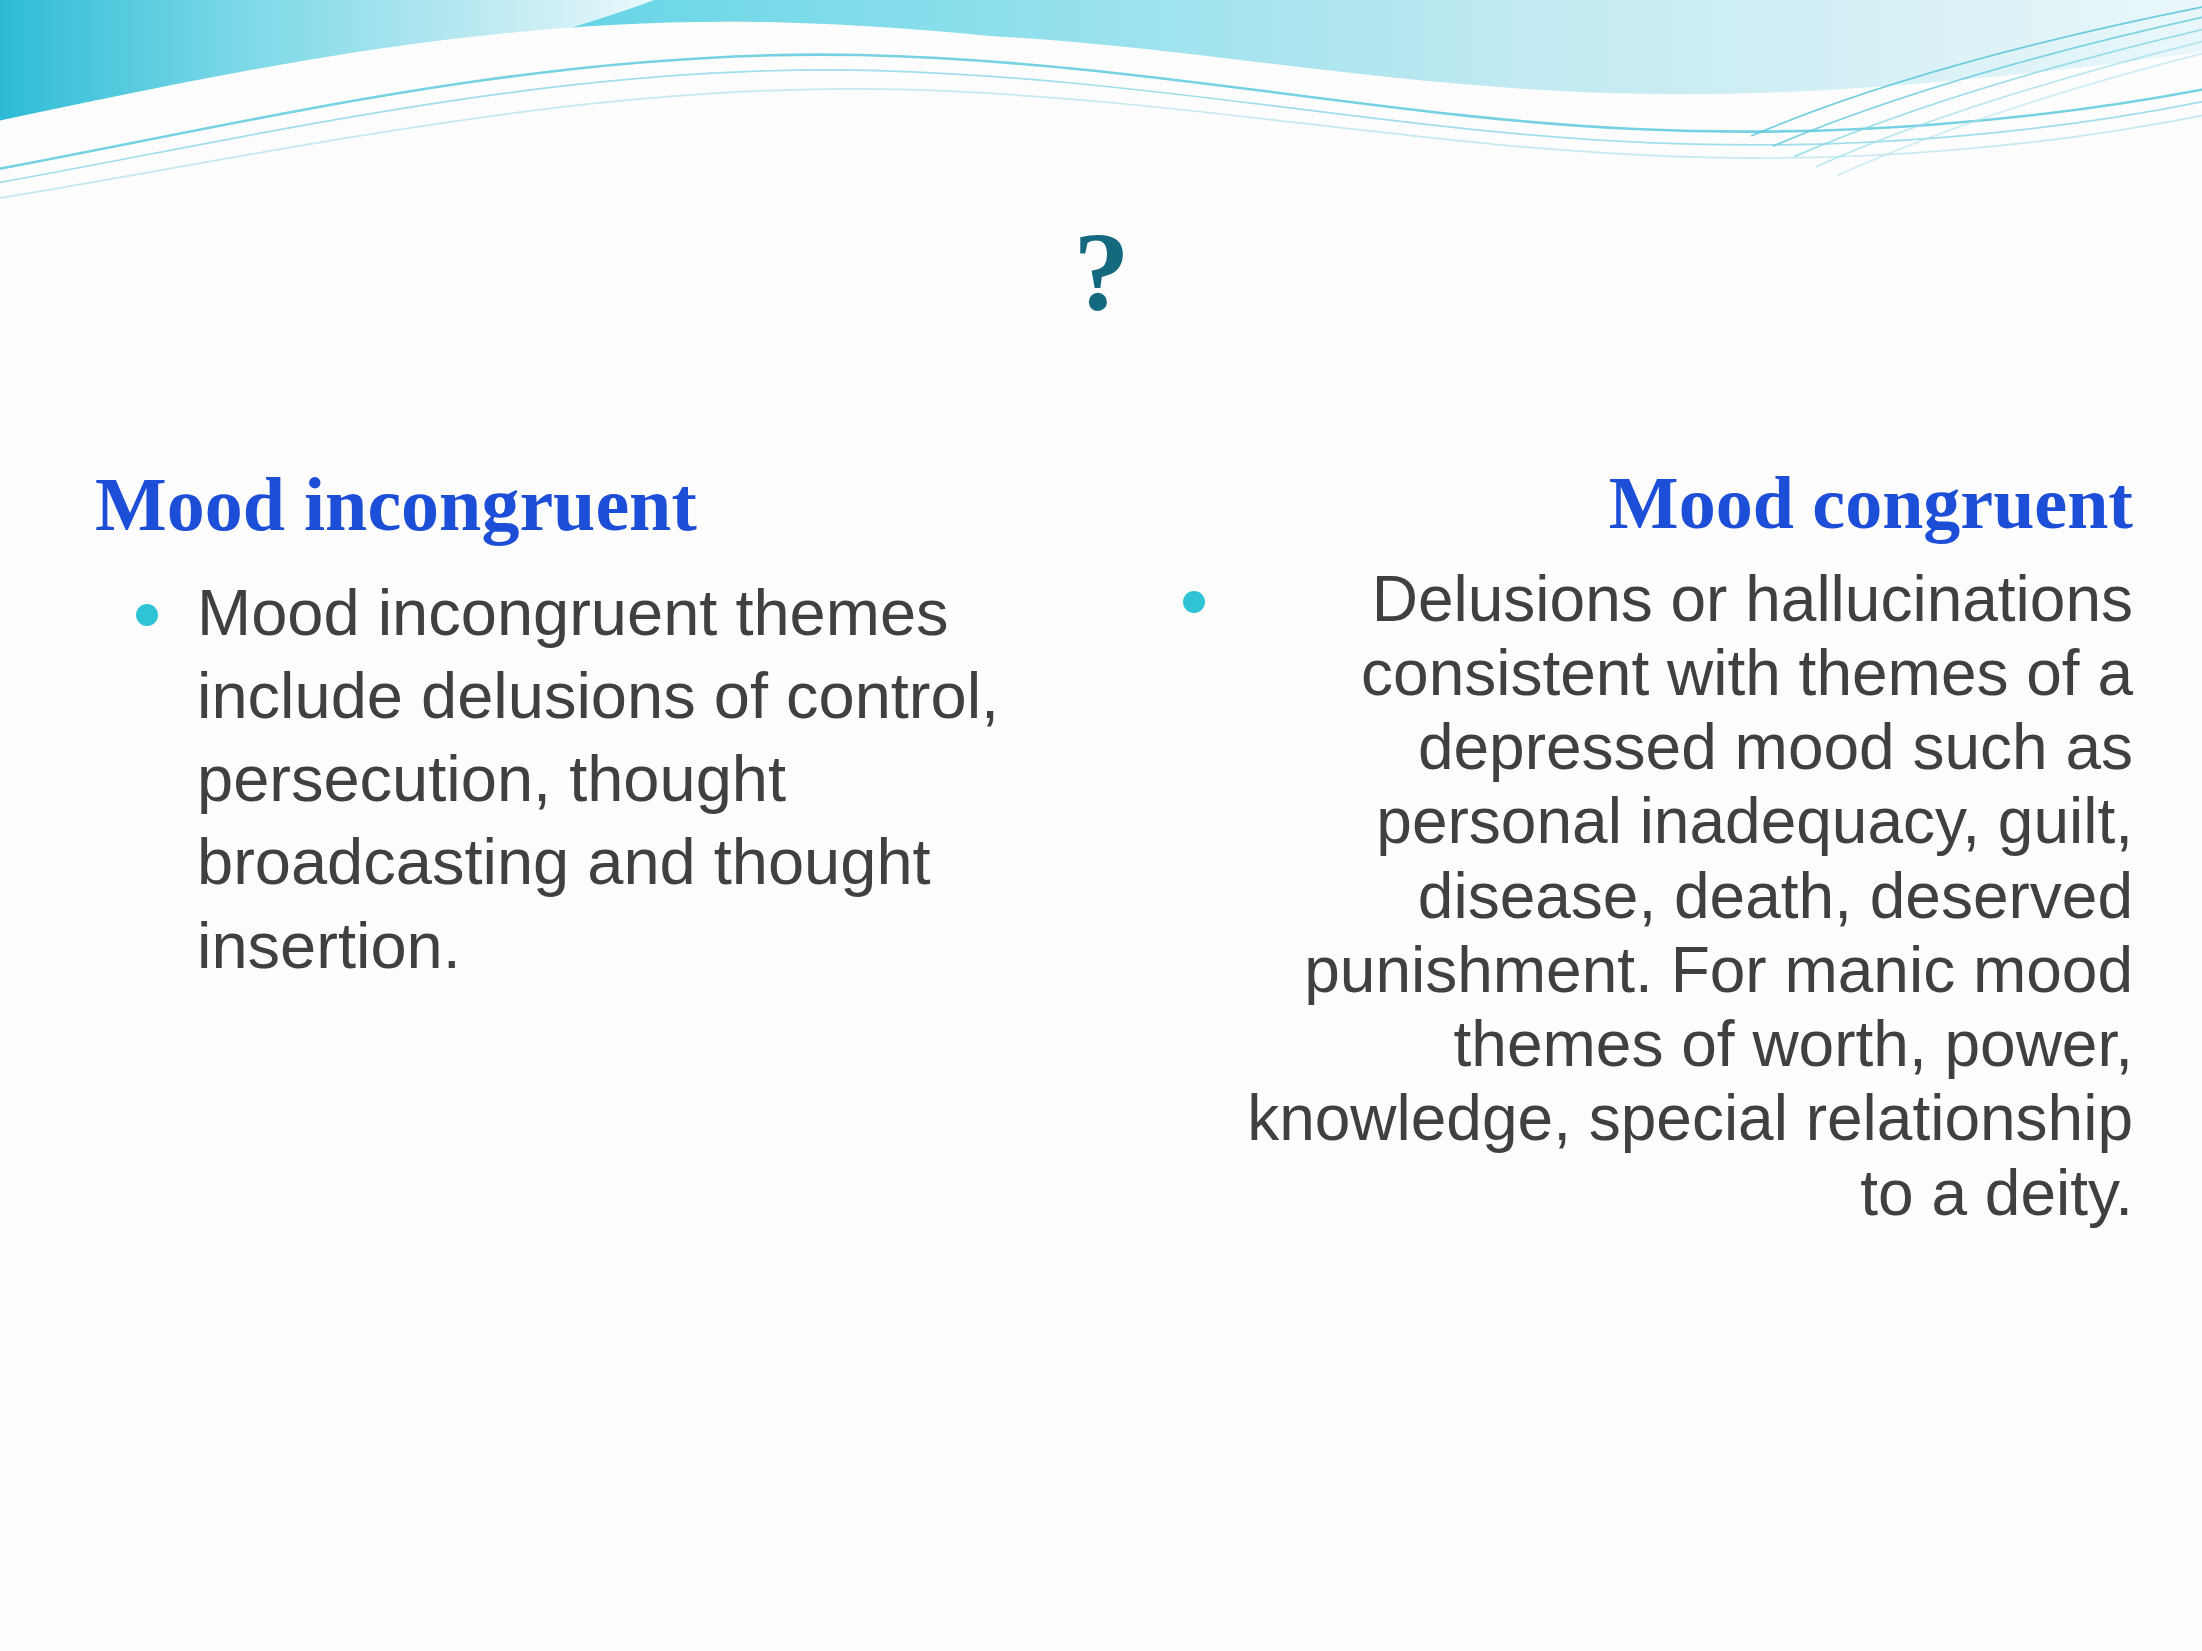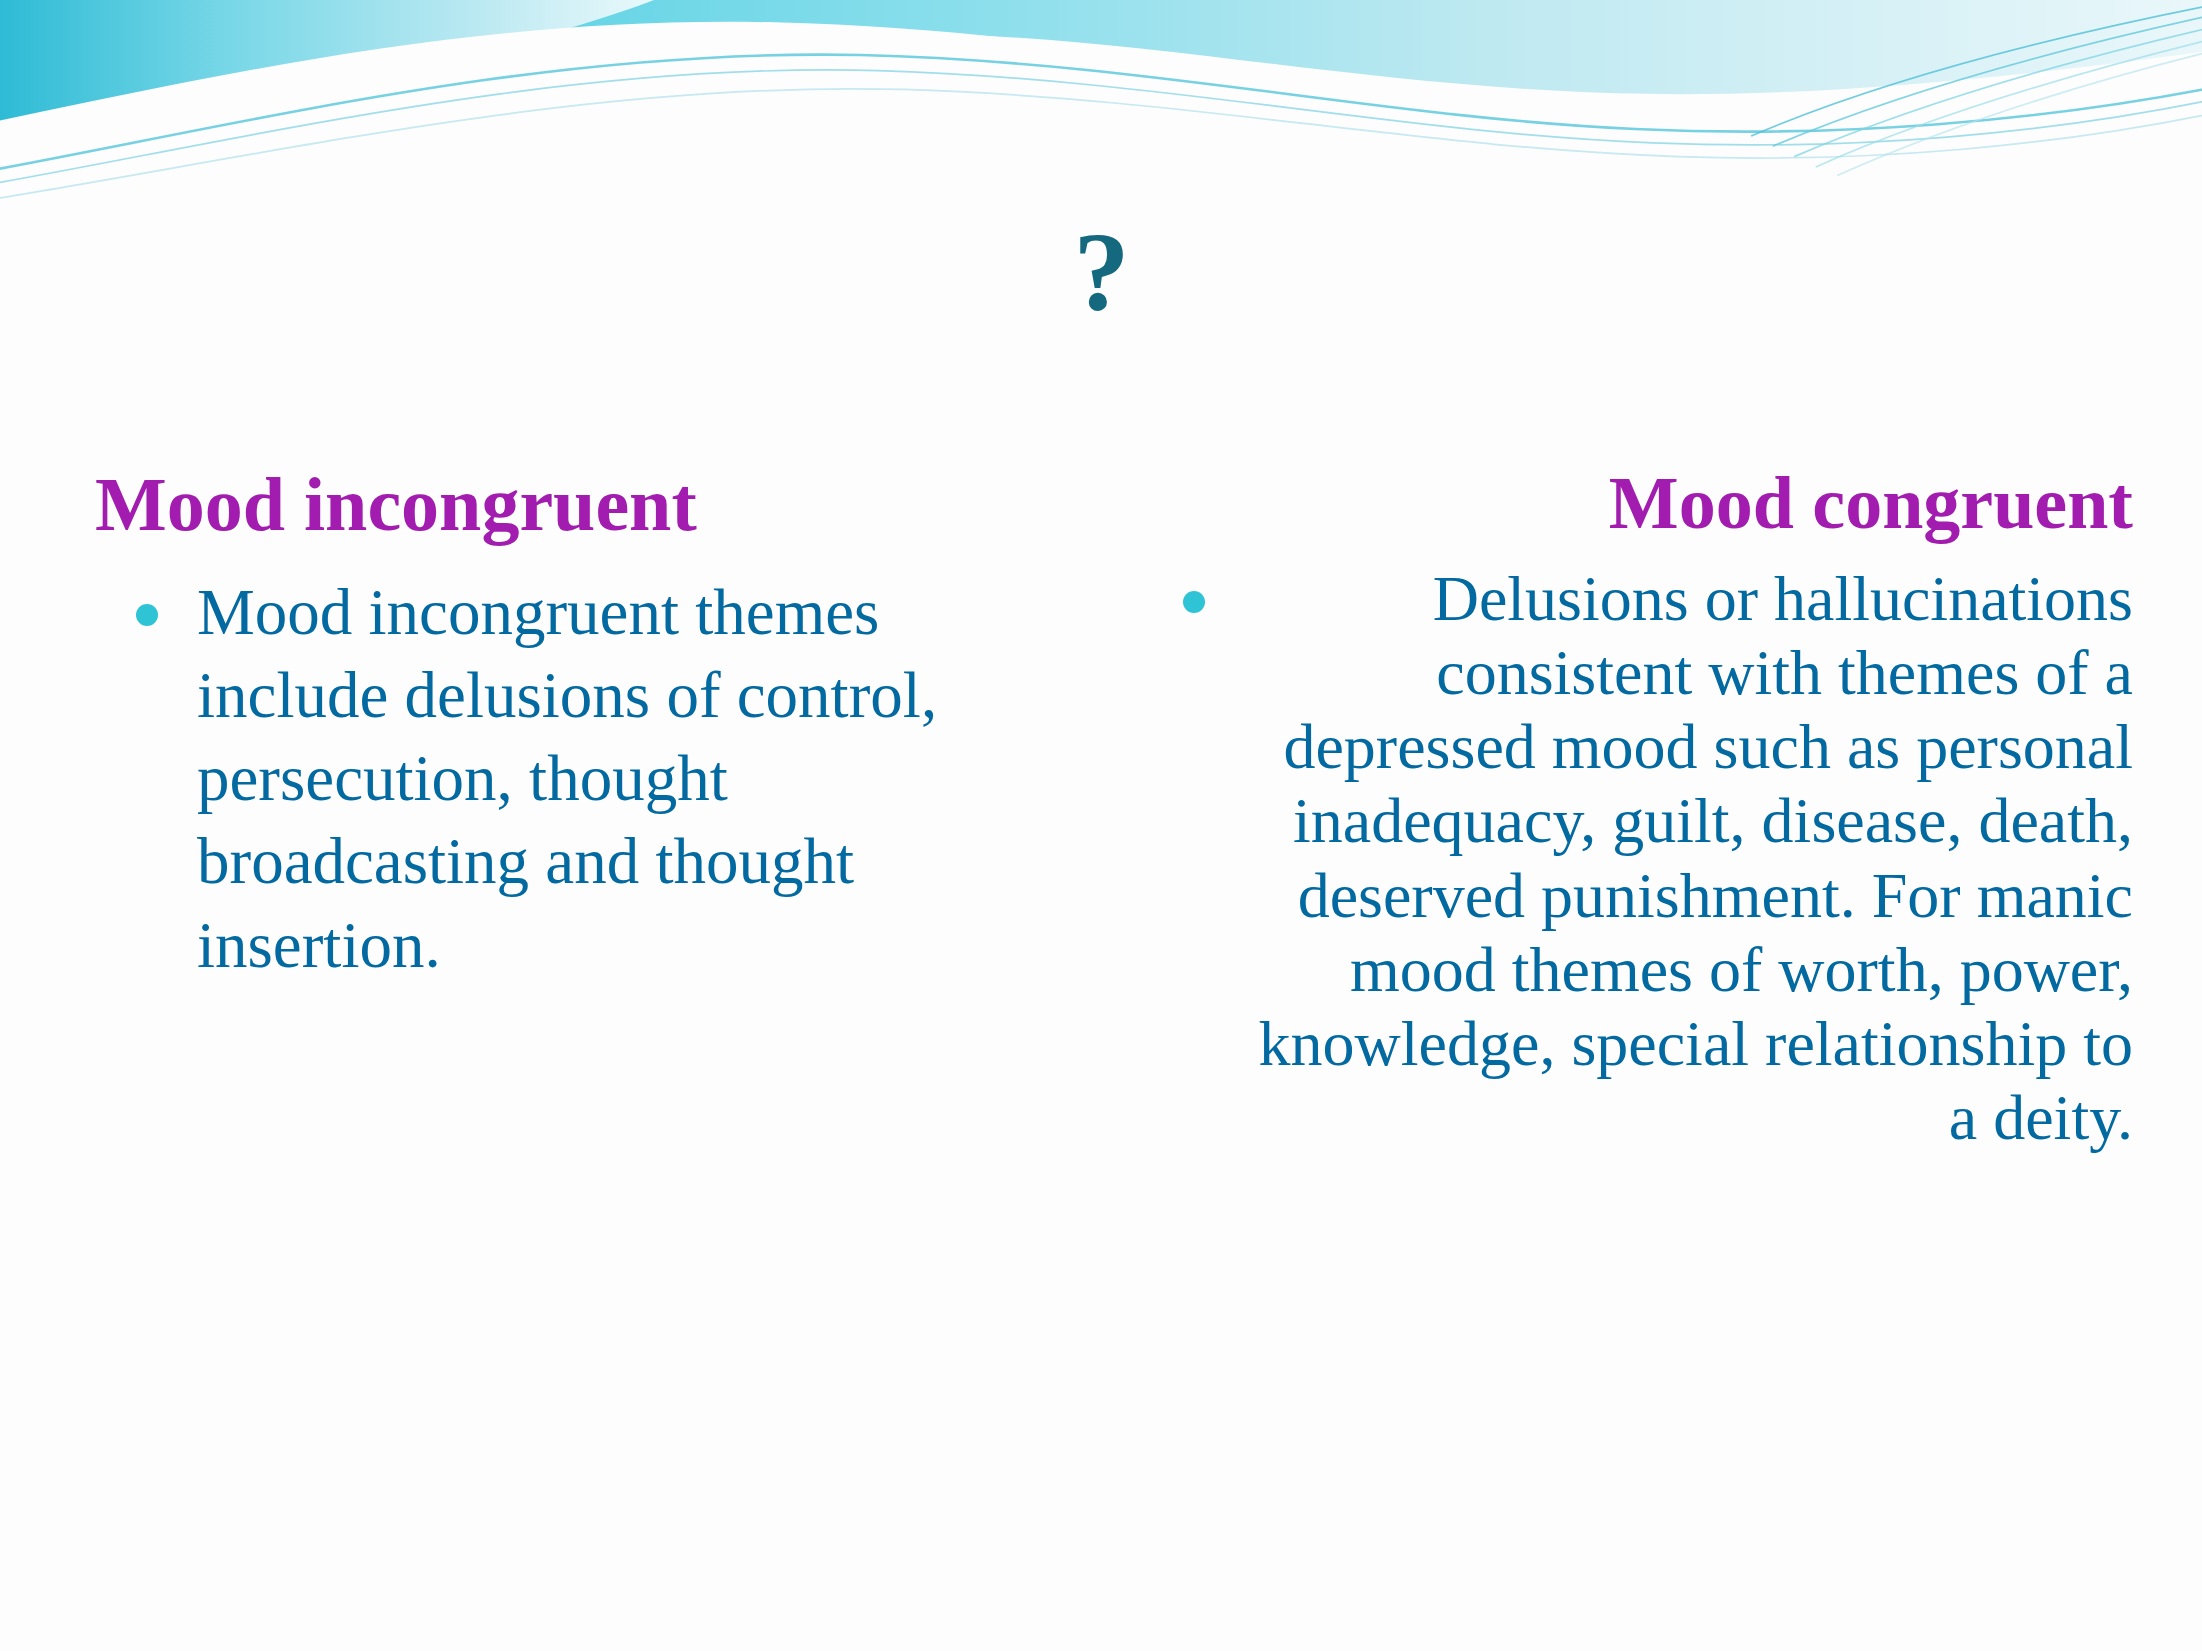--- a/index.html
+++ b/index.html
@@ -57,40 +57,40 @@
   }
   .col-right {
     width: 1127px;
     padding-left: 77px;
     padding-right: 69px;
     text-align: right;
   }
   .col-heading {
     font-family: "Liberation Serif", serif;
     font-weight: bold;
-    color: #a21caf;
+    color: #1d4ed8;
     font-size: 76px;
     line-height: 1.05;
     margin: 0 0 26px 0;
     white-space: nowrap;
   }
   .col-right .col-heading {
     font-size: 74px;
     margin-bottom: 19px;
   }
   .bullet-list {
     list-style: none;
     margin: 0;
     padding: 0;
   }
   .bullet-item {
     position: relative;
     padding-left: 102px;
-    font-family: Liberation Serif, serif;
-    color: #0369a1;
+    font-family: Liberation Sans, sans-serif;
+    color: #404040;
     font-size: 65px;
     line-height: 1.28;
   }
   .col-right .bullet-item {
     padding-left: 86px;
     font-size: 64px;
     line-height: 1.16;
   }
   .bullet-dot {
     position: absolute;

